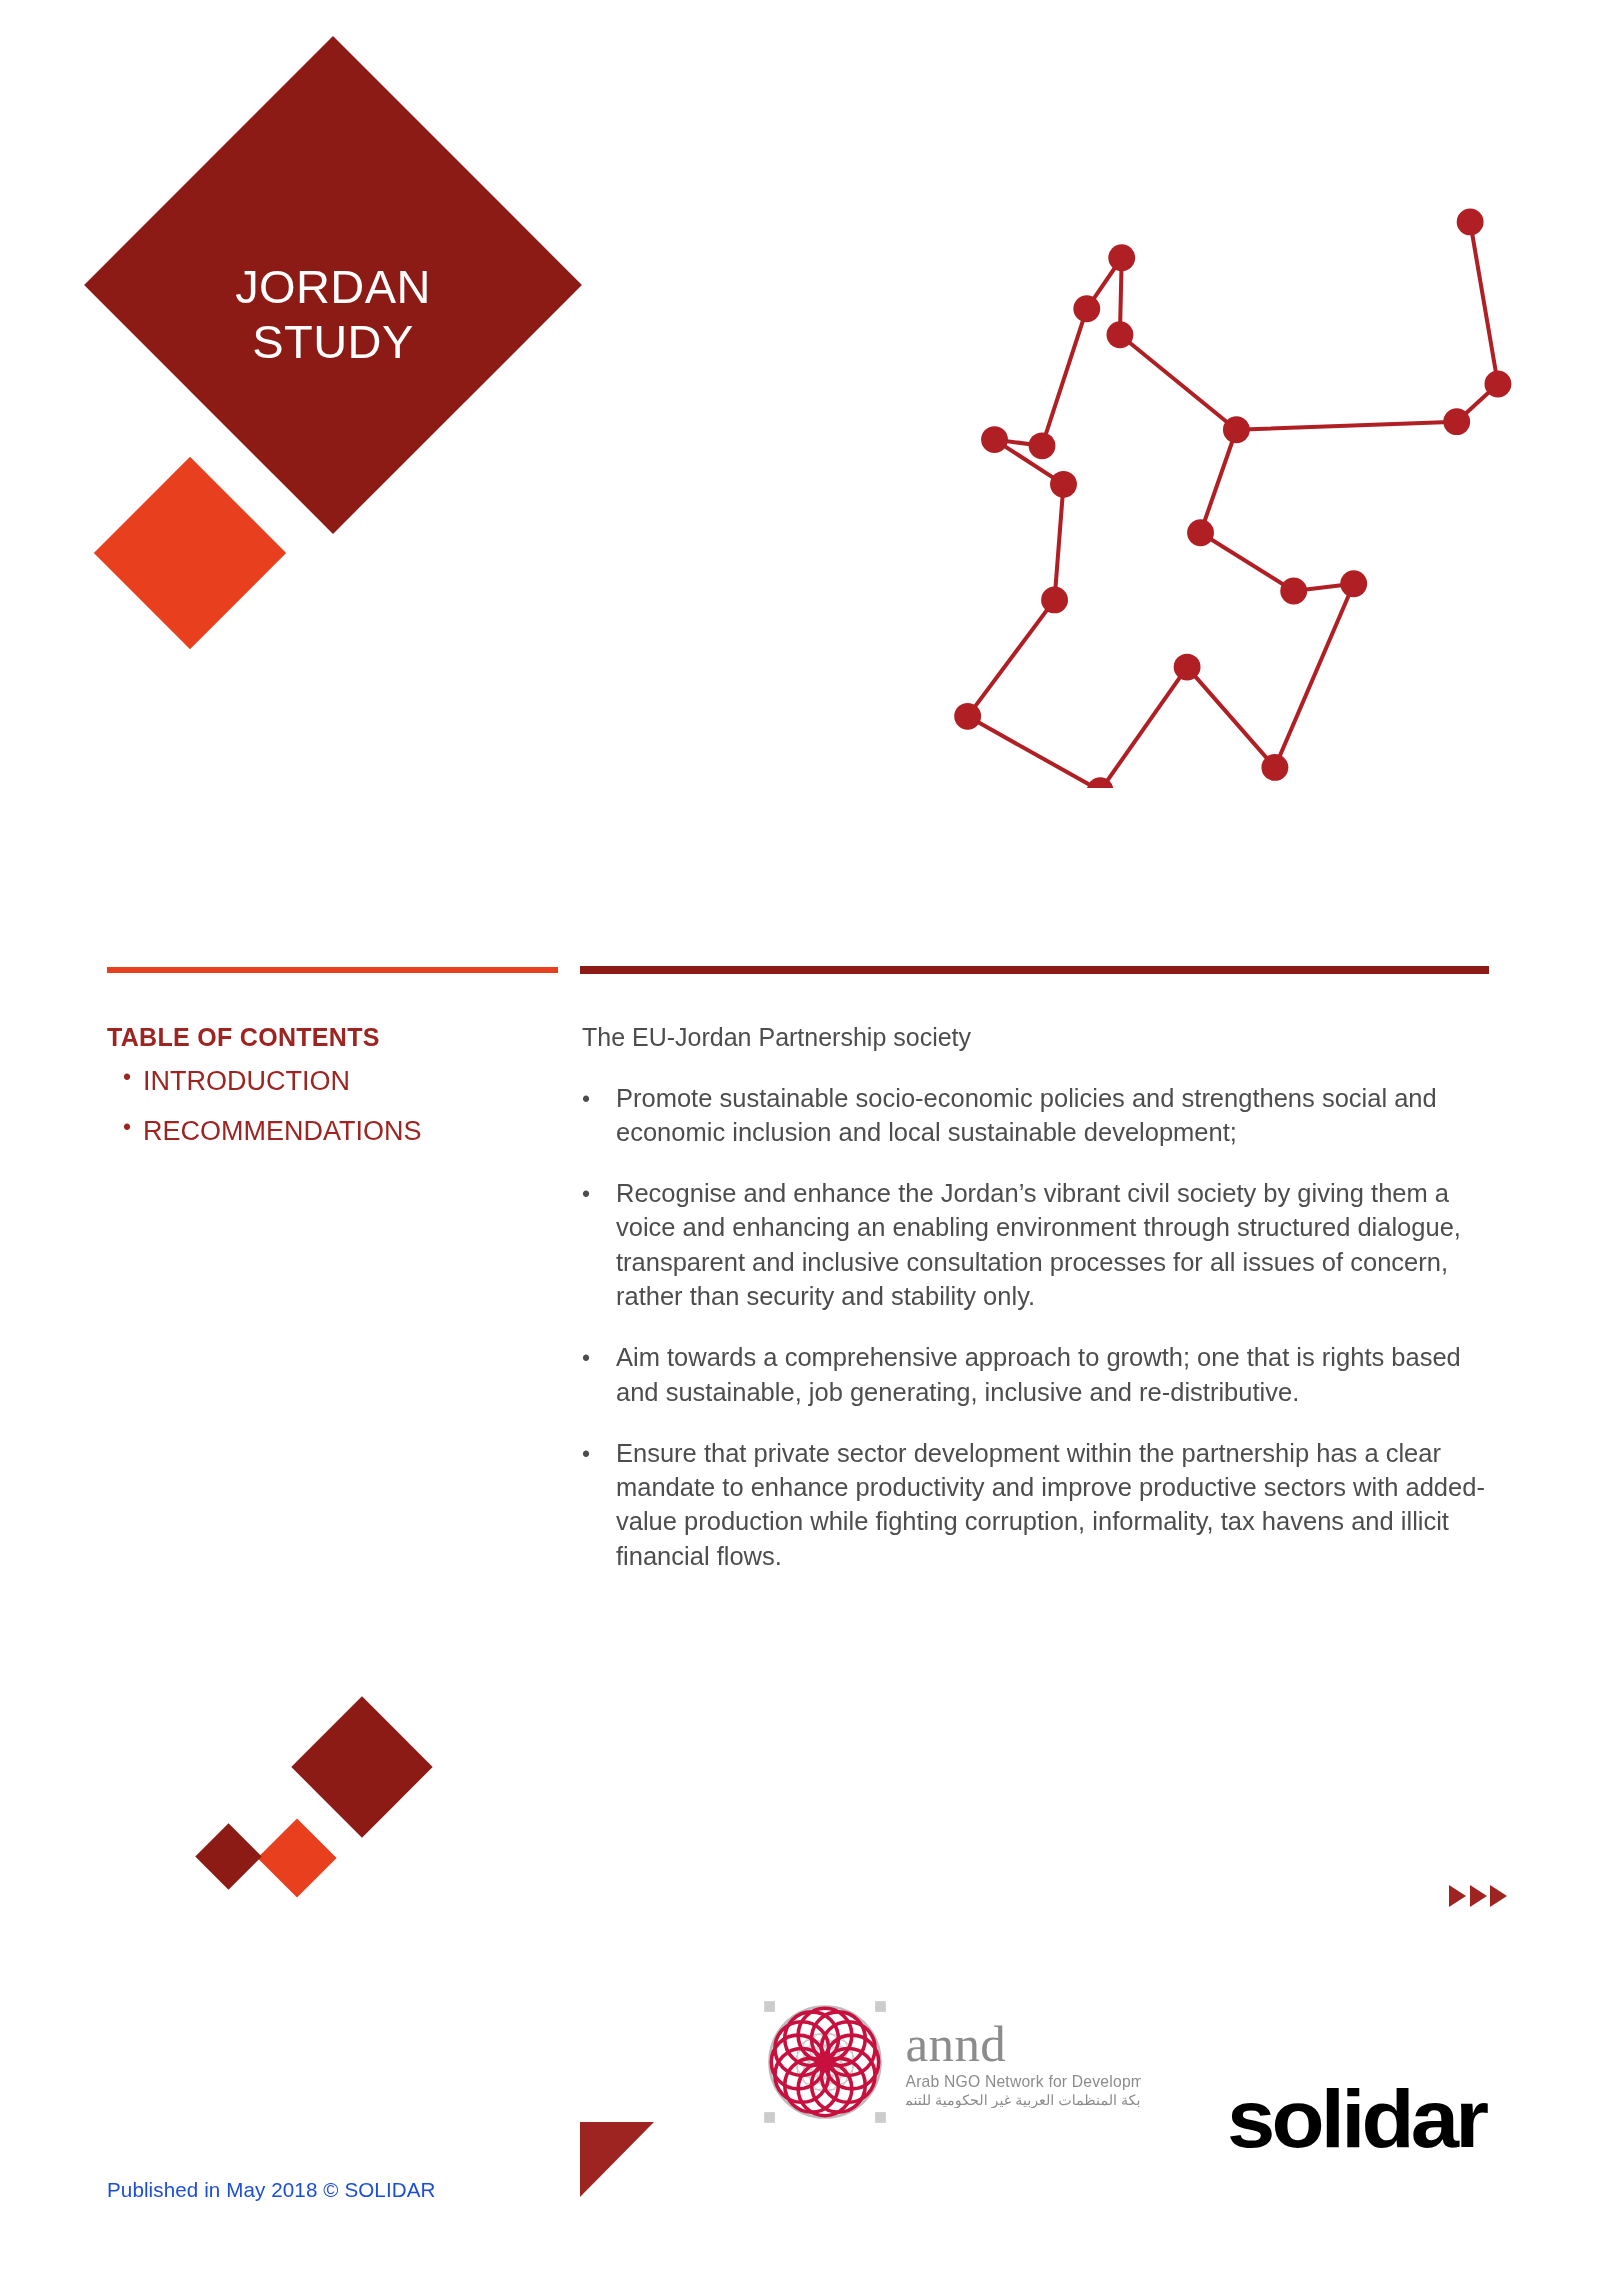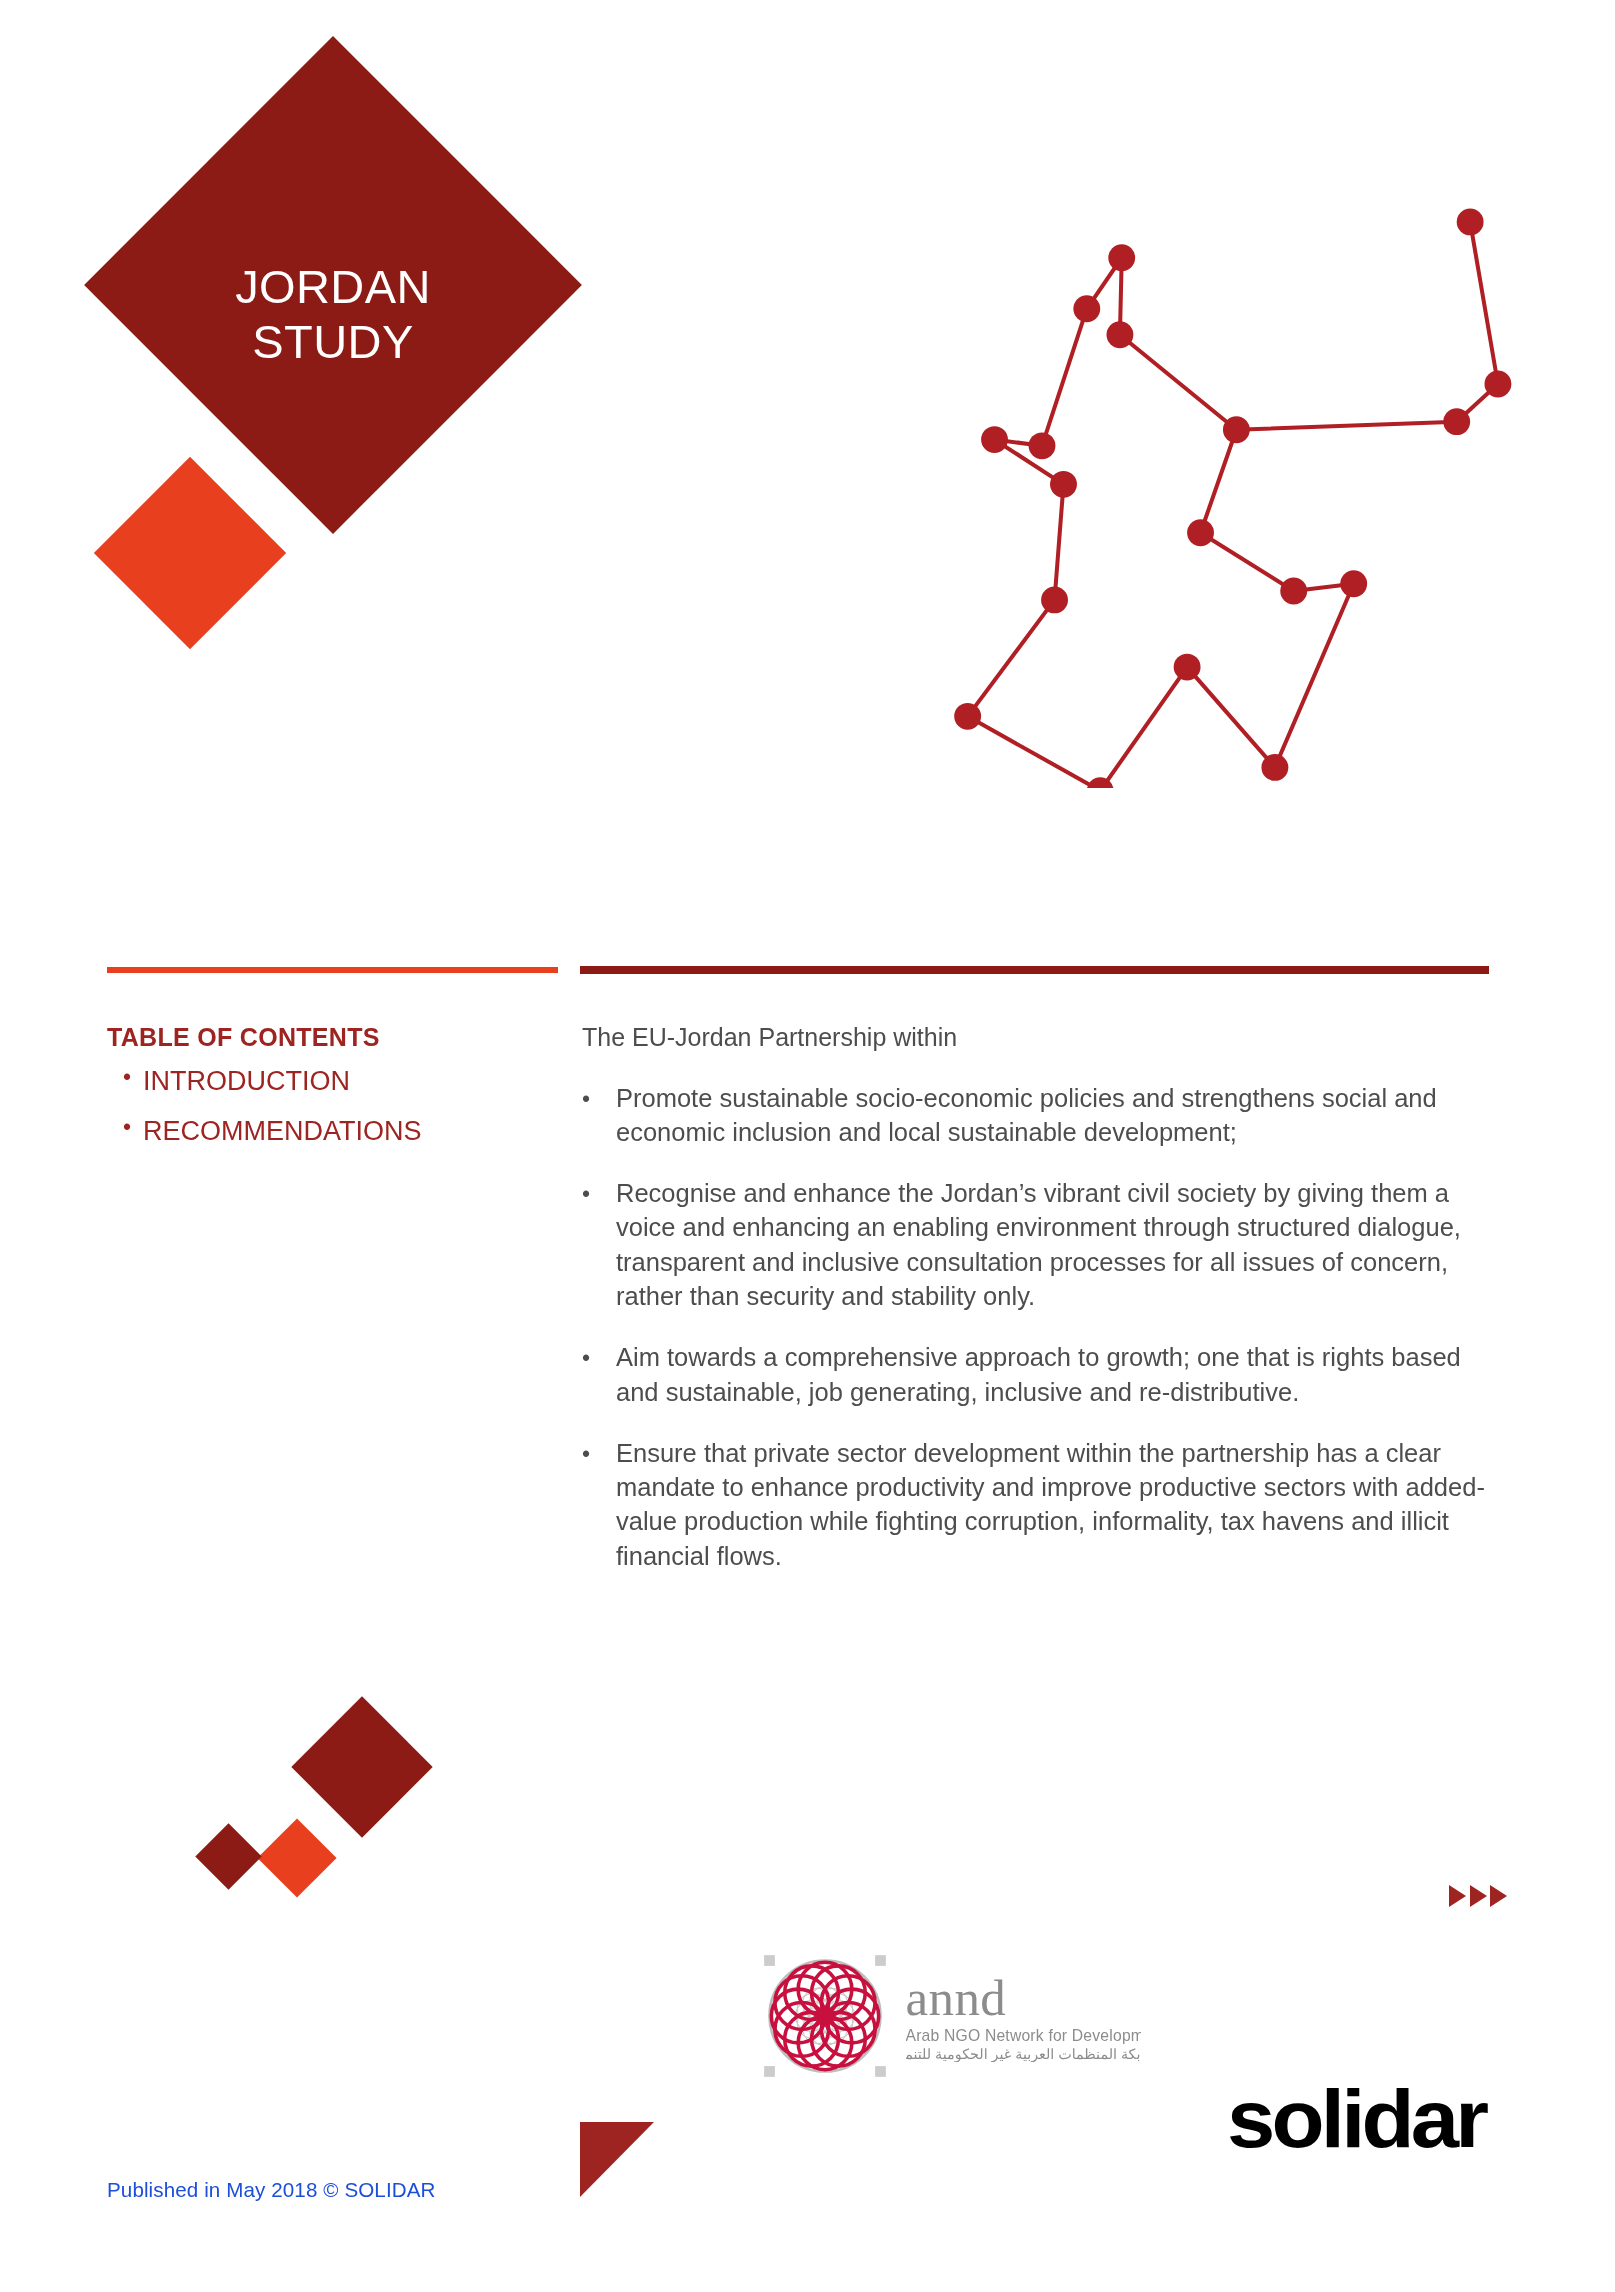--- a/index.html
+++ b/index.html
@@ -227,21 +227,21 @@
     top: 2122px;
     width: 0; height: 0;
     border-left: 74px solid #9d2420;
     border-bottom: 75px solid transparent;
   }
 
   
   .annd-logo {
     position: absolute;
     left: 757px;
-    top: 1948px;
+    top: 1994px;
     display: flex;
     align-items: center;
     gap: 12.5px;
   }
   .annd-mark { width: 136px; height: 136px; position: relative; }
   .annd-mark svg { display: block; }
   .annd-text { padding-top: 5.4px; }
   .annd-word {
     font-family: "Liberation Serif", serif;
     font-size: 51px;
@@ -329,21 +329,21 @@
 
   <div class="toc">
     <div class="toc-heading">TABLE OF CONTENTS</div>
     <ul class="toc-list" id="toc-list">
         <li class="toc-item"><span>INTRODUCTION</span></li>
         <li class="toc-item"><span>RECOMMENDATIONS</span></li>
       </ul>
   </div>
 
   <div class="body-col">
-    <p class="lede">The EU-Jordan Partnership within</p>
+    <p class="lede">The EU-Jordan Partnership society</p>
     <ul class="bullets" id="bullet-list">
         <li class="bullet"><span class="dot">•</span>Promote sustainable socio-economic policies and strengthens social and economic inclusion and local sustainable development;</li>
         <li class="bullet"><span class="dot">•</span>Recognise and enhance the Jordan’s vibrant civil society by giving them a voice and enhancing an enabling environment through structured dialogue, transparent and inclusive consultation processes for all issues of concern, rather than security and stability only.</li>
         <li class="bullet"><span class="dot">•</span>Aim towards a comprehensive approach to growth; one that is rights based and sustainable, job generating, inclusive and re-distributive.</li>
         <li class="bullet"><span class="dot">•</span>Ensure that private sector development within the partnership has a clear mandate to enhance productivity and improve productive sectors with added-value production while fighting corruption, informality, tax havens and illicit financial flows.</li>
       </ul>
   </div>
 
   <div class="deco-diamonds">
     <div class="dd dd-large"></div>

